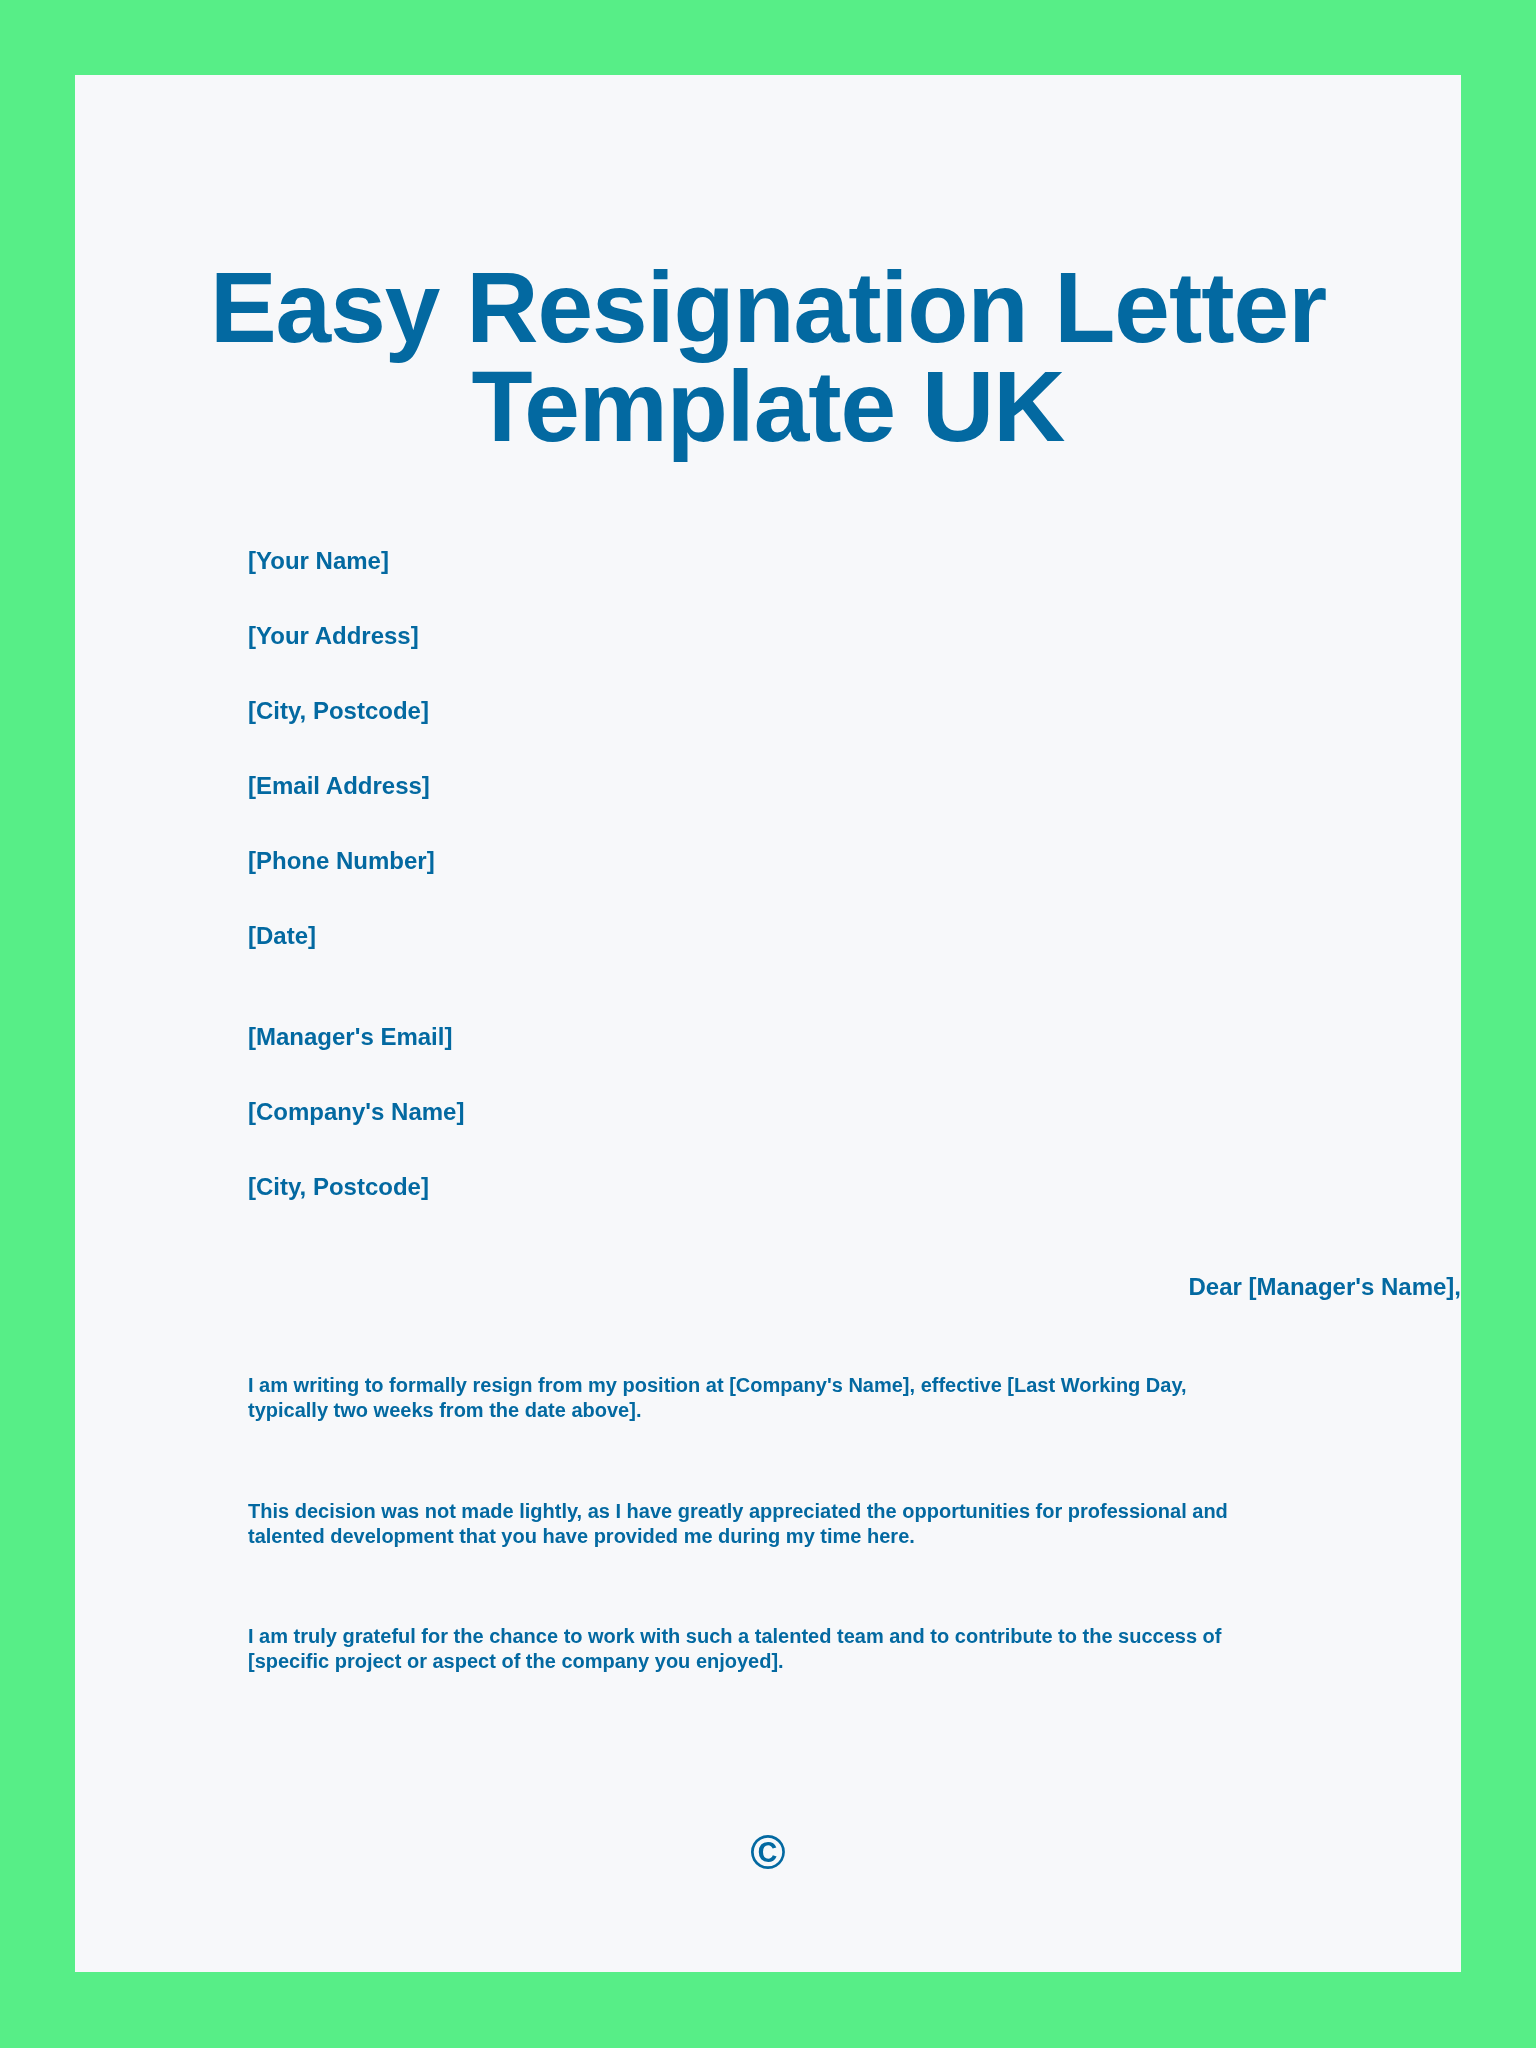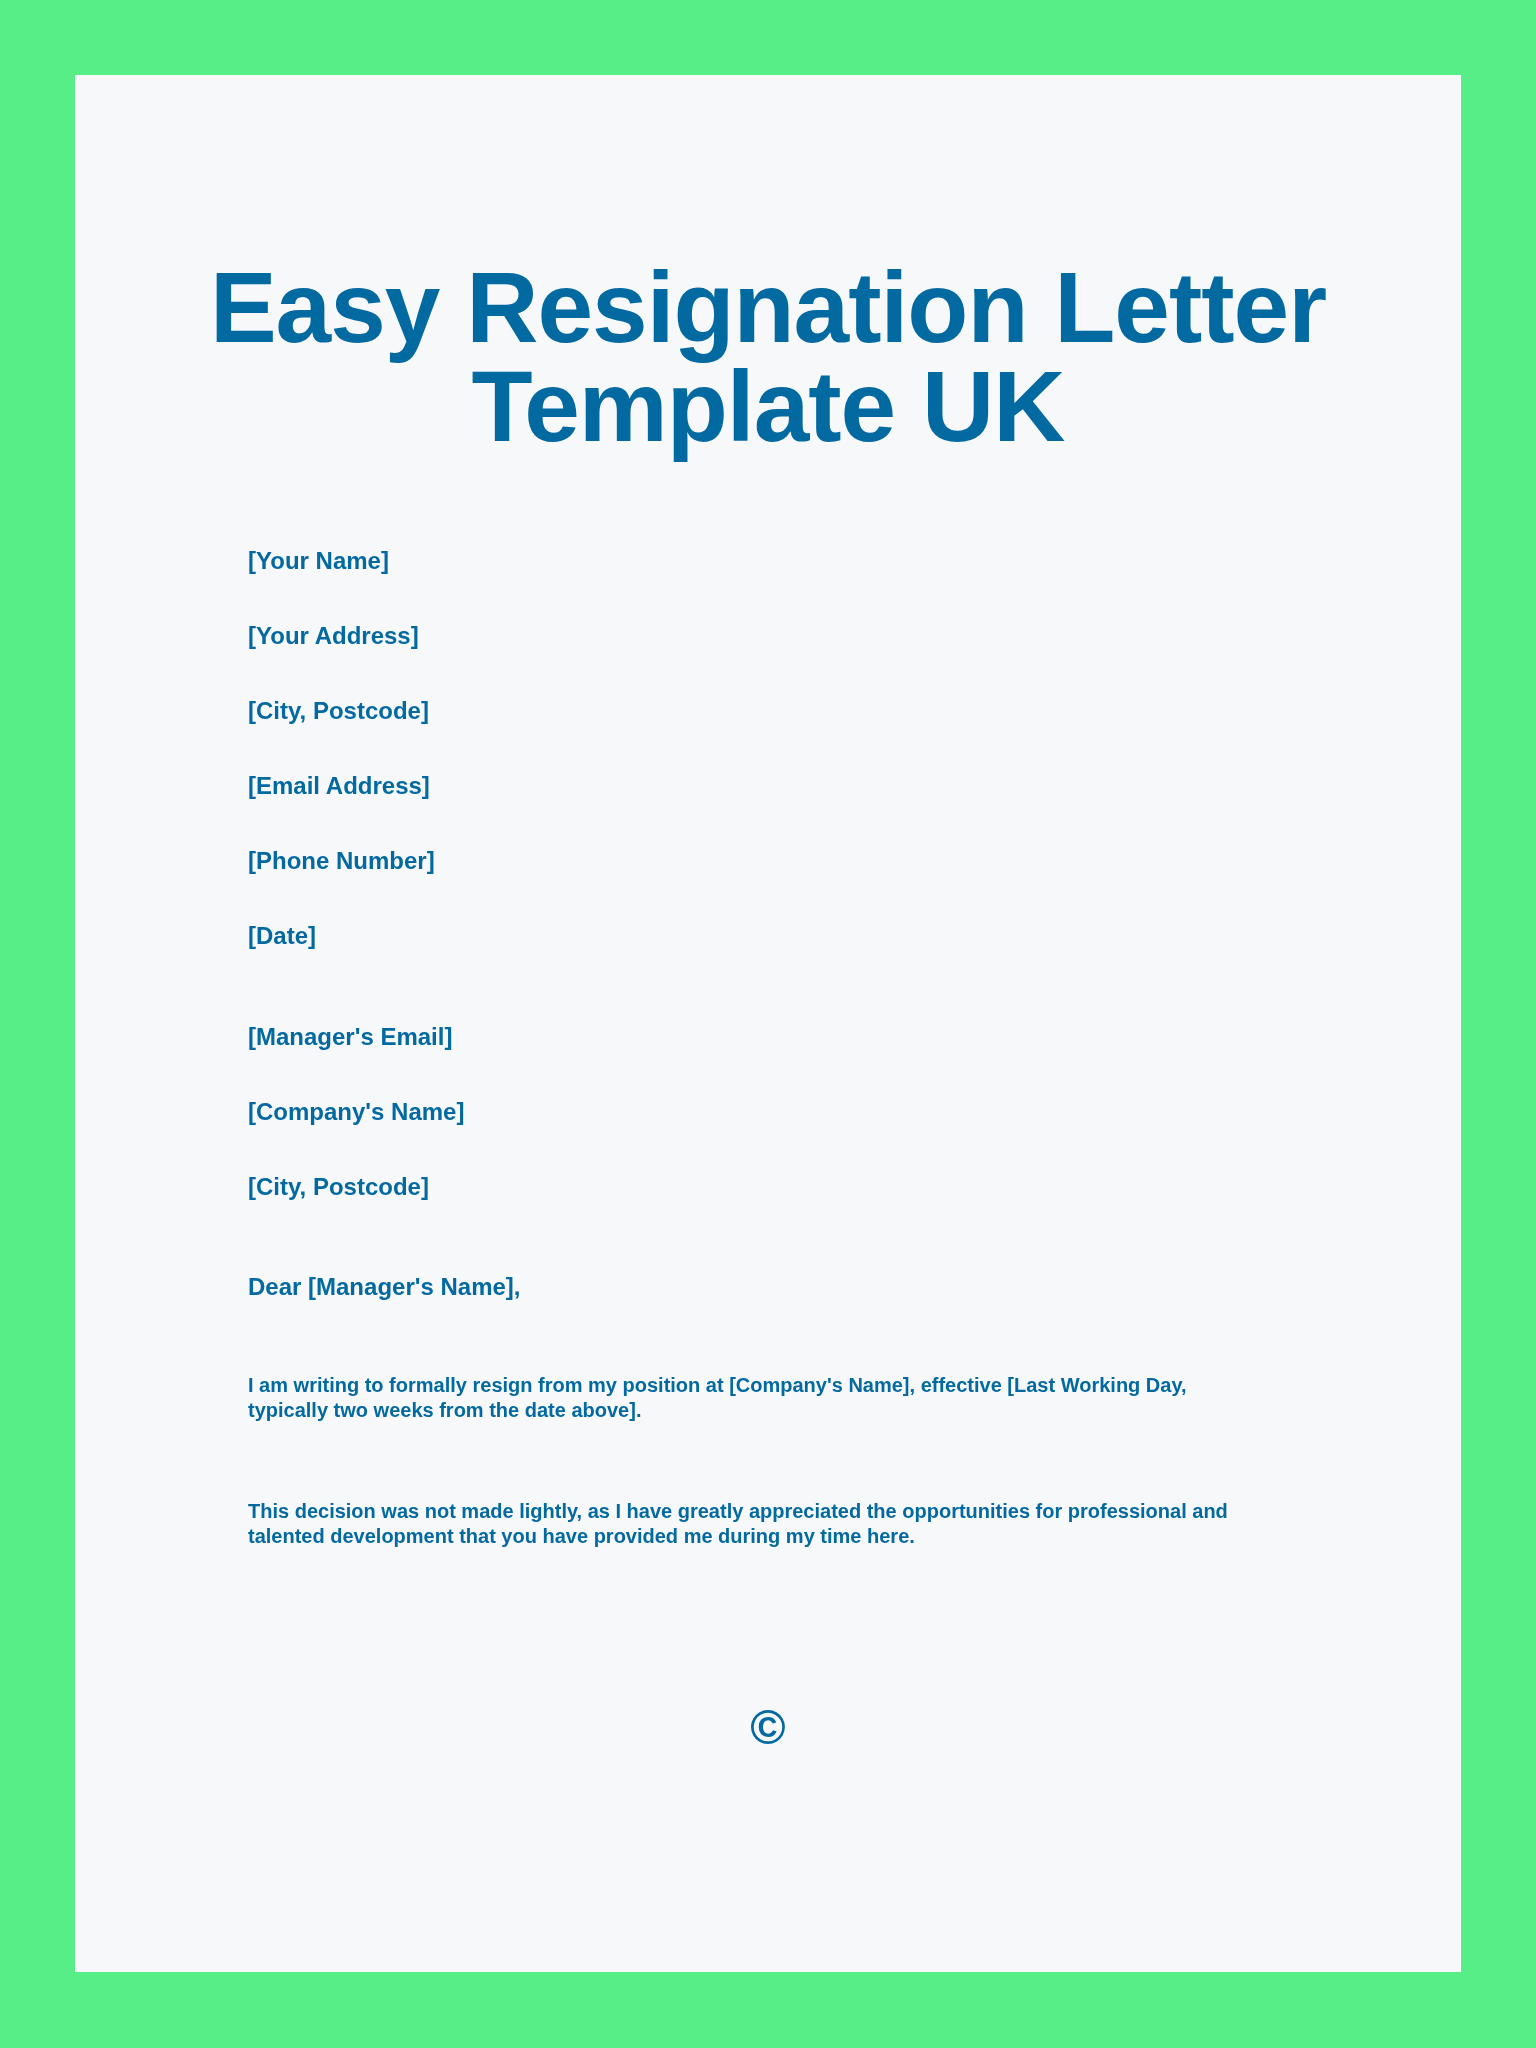--- a/index.html
+++ b/index.html
@@ -31,21 +31,21 @@
   }
   .block { margin-left: 173px; }
   .line {
     font-size: 24px;
     font-weight: 700;
     line-height: 75px;
     white-space: nowrap;
   }
   .sender    { margin-top: 67px; }
   .recipient { margin-top: 26px; }
-  .salutation { margin-top: 25px; margin-left: 173px; }
+  .salutation { margin-top: 25px; margin-left: 173px; text-align: right; }
   .para {
     margin: 0 0 0 173px;
     width: 1140px;
     font-size: 20px;
     font-weight: 700;
     line-height: 25px;
     white-space: pre-line;
   }
   .para-1 { margin-top: 49px; }
   .para-2 { margin-top: 76px; }
@@ -80,16 +80,18 @@
     <div class="line">[Company's Name]</div>
     <div class="line">[City, Postcode]</div>
   </div>
 
   <div class="line salutation">Dear [Manager's Name],</div>
 
   <p class="para para-1">I am writing to formally resign from my position at [Company's Name], effective [Last Working Day,
 typically two weeks from the date above].</p>
   <p class="para para-2">This decision was not made lightly, as I have greatly appreciated the opportunities for professional and
 talented development that you have provided me during my time here.</p>
+  <p class="para para-3">I am truly grateful for the chance to work with such a talented team and to contribute to the success of
+[specific project or aspect of the company you enjoyed].</p>
 
   <div class="copyright">©</div>
 
 </div>
 
 </body></html>

